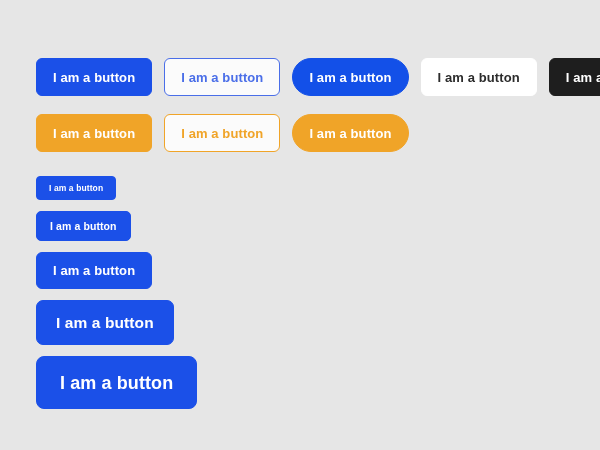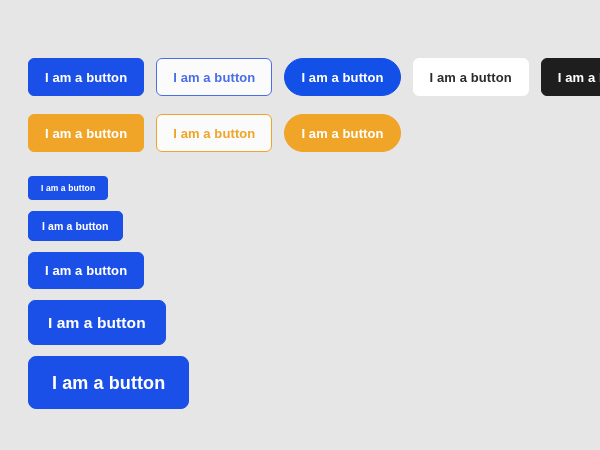--- a/index.html
+++ b/index.html
@@ -13,21 +13,21 @@
     background: #e6e6e6;
     font-family: "Liberation Sans", sans-serif;
     overflow: hidden;
   }
 
   #stage {
     position: relative;
     width: 600px;
     height: 450px;
     box-sizing: border-box;
-    padding: 58px 0 0 28px;
+    padding: 58px 0 0 36px;
   }
 
   .btn-row {
     display: flex;
     align-items: center;
     gap: 12px;
   }
 
   .row-variants  { margin-bottom: 0; }
   .row-accent    { margin-top: 18px; }

